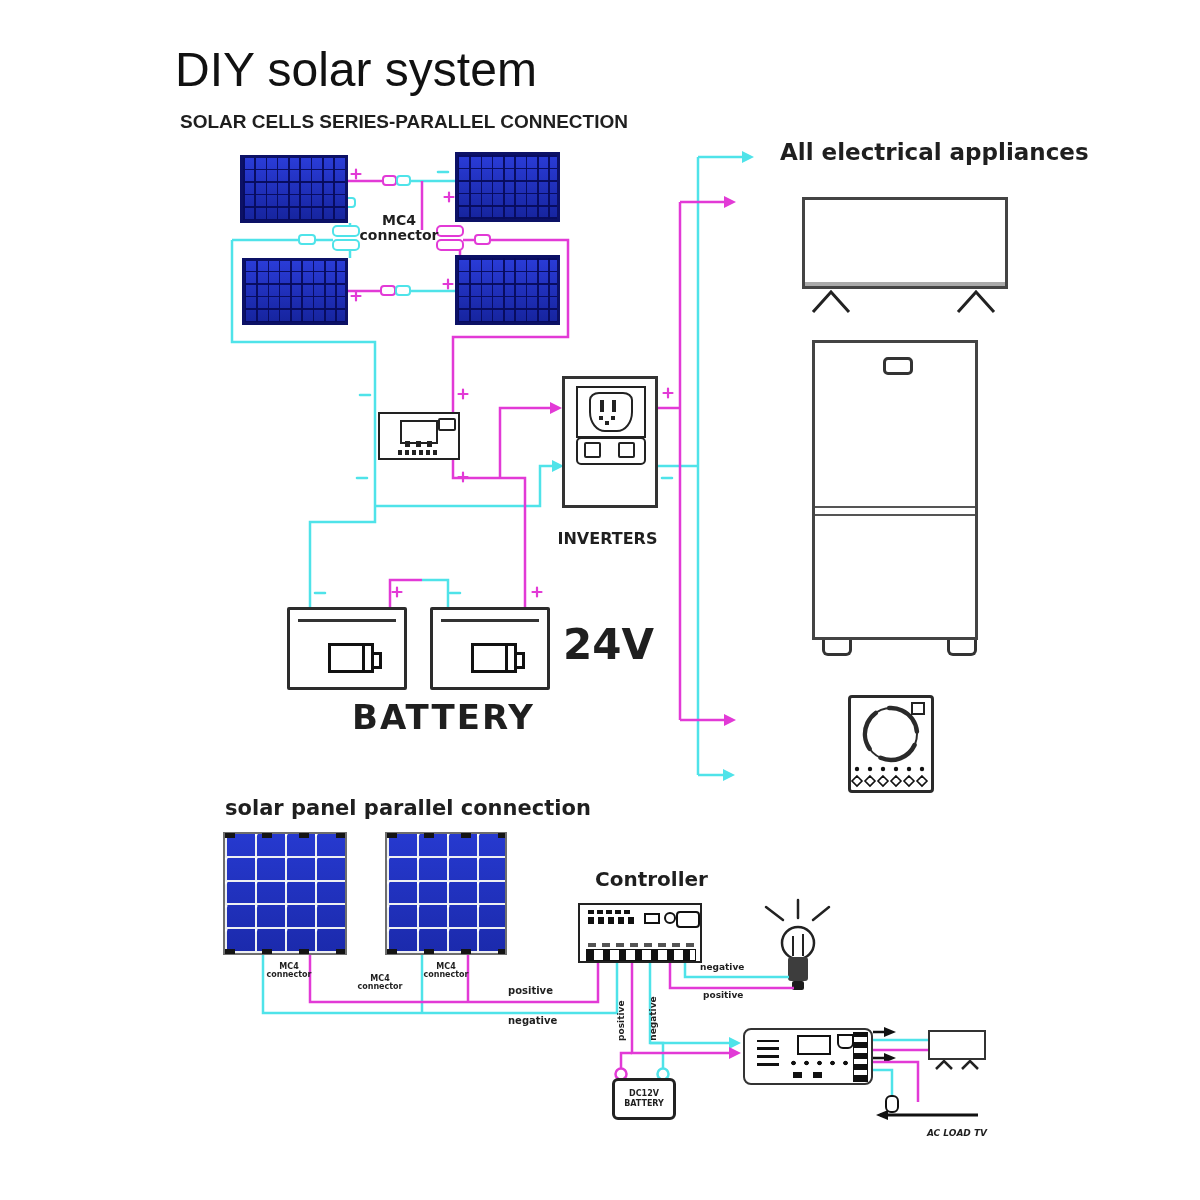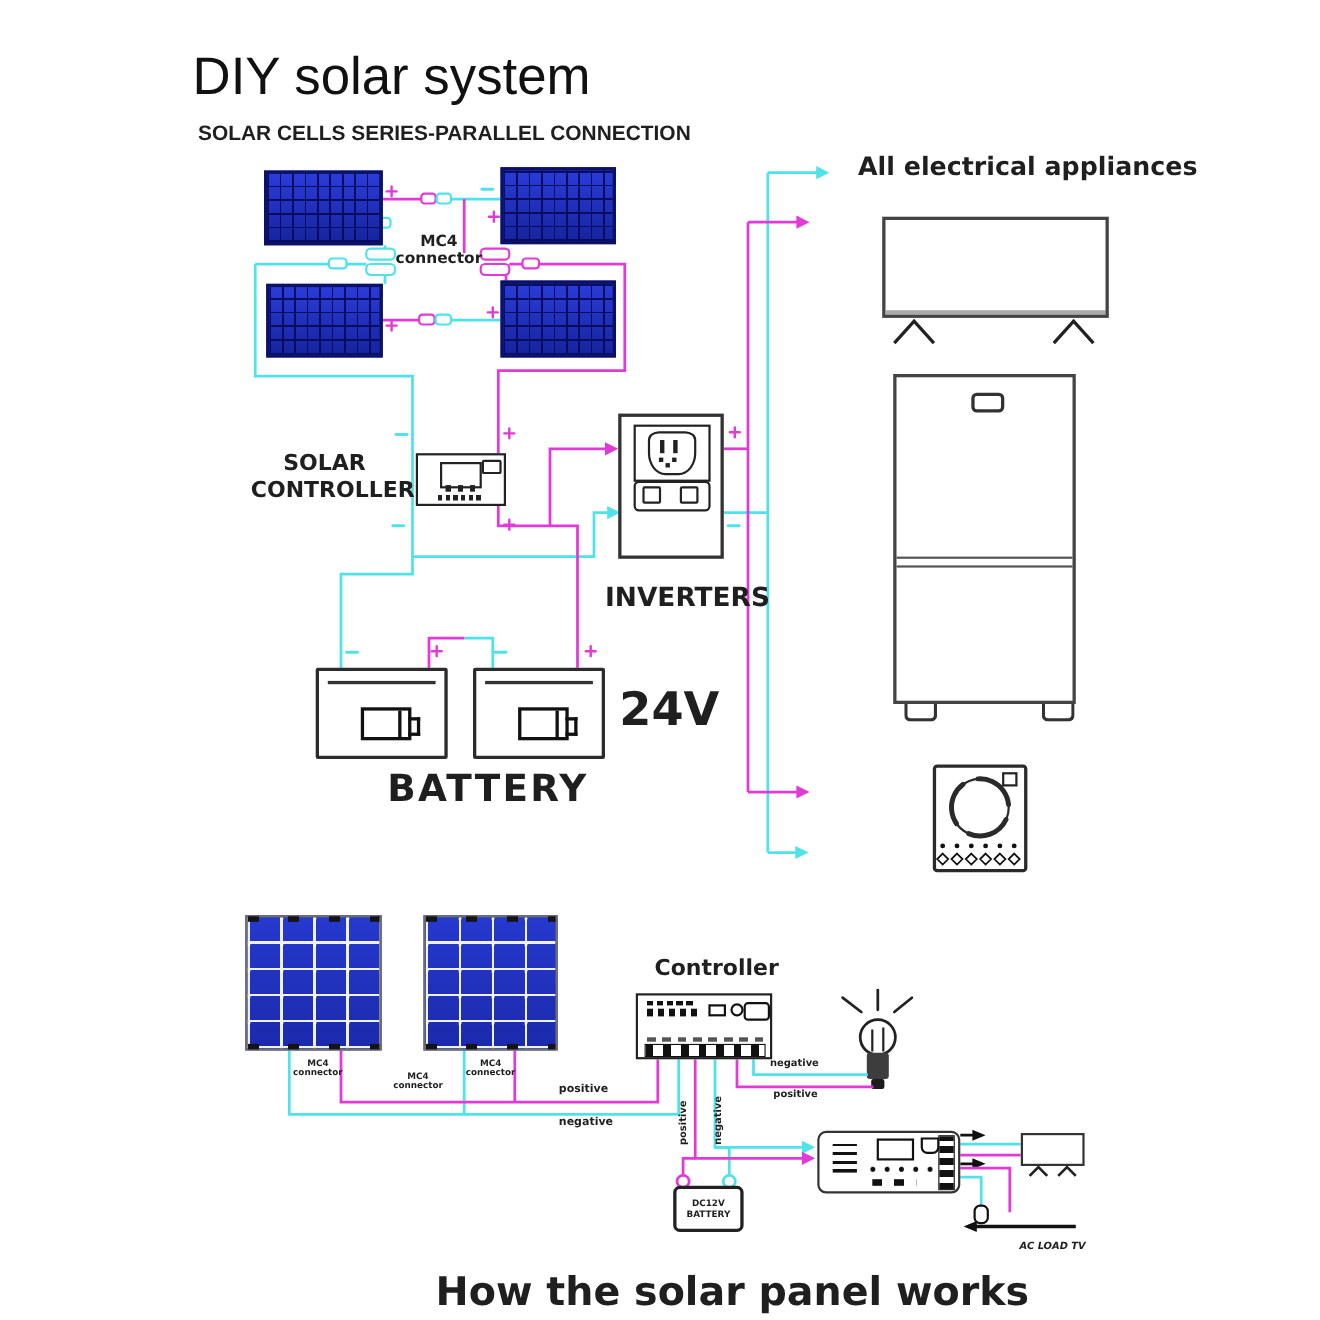--- a/index.html
+++ b/index.html
@@ -166,24 +166,20 @@
   <div class="abs spanel" style="left:240px;top:155px;width:108px;height:68px;"></div>
   <div class="abs spanel" style="left:455px;top:152px;width:105px;height:70px;"></div>
   <div class="abs spanel" style="left:242px;top:258px;width:106px;height:67px;"></div>
   <div class="abs spanel" style="left:455px;top:255px;width:105px;height:70px;"></div>
 
   <div class="abs lbl ctr" style="left:352px;top:213px;width:94px;font-size:14px;">
     <span>MC4</span><br>
     <span>connector</span>
   </div>
 
-  <div class="abs lbl ctr" style="left:228px;top:408px;width:134px;font-size:20px;line-height:1.25;">
-    <span>SOLAR</span><br>
-    <span>CONTROLLER</span>
-  </div>
   <div class="abs dev thin" style="left:378px;top:412px;width:82px;height:48px;border-color:#222;">
     <div class="abs" style="left:20px;top:6px;width:34px;height:20px;border:2px solid #222;"></div>
     <div class="abs" style="left:25px;top:27px;width:28px;height:6px;
          background:repeating-linear-gradient(90deg,#222 0 5px,transparent 5px 11px);"></div>
     <div class="abs" style="left:58px;top:4px;width:14px;height:9px;border:2px solid #222;border-radius:2px;"></div>
     <div class="abs" style="left:18px;top:36px;width:40px;height:5px;
          background:repeating-linear-gradient(90deg,#222 0 4px,transparent 4px 7px);"></div>
   </div>
 
   <div class="abs dev" style="left:562px;top:376px;width:96px;height:132px;border-color:#333;">
@@ -195,21 +191,21 @@
         <div class="abs" style="left:8px;top:22px;width:4px;height:4px;background:#222;"></div>
         <div class="abs" style="left:20px;top:22px;width:4px;height:4px;background:#222;"></div>
         <div class="abs" style="left:14px;top:27px;width:4px;height:4px;background:#222;"></div>
       </div>
     </div>
     <div class="abs" style="left:11px;top:58px;width:66px;height:24px;border:2.5px solid #222;border-radius:5px;">
       <div class="abs" style="left:6px;top:3px;width:13px;height:12px;border:2.5px solid #222;border-radius:2px;"></div>
       <div class="abs" style="left:40px;top:3px;width:13px;height:12px;border:2.5px solid #222;border-radius:2px;"></div>
     </div>
   </div>
-  <div class="abs lbl ctr" style="left:550px;top:531px;width:115px;font-size:24px;">INVERTERS</div>
+  <div class="abs lbl ctr" style="left:550px;top:531px;width:115px;font-size:16px;">INVERTERS</div>
 
   <div class="abs dev" style="left:287px;top:607px;width:120px;height:83px;border-radius:2px;">
     <div class="abs" style="left:8px;top:9px;right:8px;height:3px;background:#333;"></div>
     <div class="abs" style="left:38px;top:33px;width:40px;height:24px;border:3px solid #111;">
       <div class="abs" style="right:6px;top:0;bottom:0;width:3px;background:#111;"></div>
       <div class="abs" style="right:-11px;top:6px;width:8px;height:11px;border:3px solid #111;border-left:none;"></div>
     </div>
   </div>
   <div class="abs dev" style="left:430px;top:607px;width:120px;height:83px;border-radius:2px;">
     <div class="abs" style="left:8px;top:9px;right:8px;height:3px;background:#333;"></div>
@@ -226,20 +222,21 @@
   <div class="abs dev" style="left:812px;top:340px;width:166px;height:300px;border-color:#444;">
     <div class="abs" style="left:68px;top:14px;width:24px;height:12px;border:3px solid #333;border-radius:5px;"></div>
     <div class="abs" style="left:0;right:0;top:163px;height:6px;border-top:2px solid #555;border-bottom:2px solid #555;"></div>
   </div>
   <div class="abs" style="left:822px;top:640px;width:24px;height:13px;border:3px solid #333;border-top:none;border-radius:0 0 6px 6px;"></div>
   <div class="abs" style="left:947px;top:640px;width:24px;height:13px;border:3px solid #333;border-top:none;border-radius:0 0 6px 6px;"></div>
   <div class="abs dev" style="left:848px;top:695px;width:86px;height:98px;border-radius:4px;background:transparent;border-color:#2a2a2a;">
     <div class="abs" style="right:6px;top:4px;width:10px;height:9px;border:2px solid #222;"></div>
   </div>
 
+  <div class="abs lbl" style="left:225px;top:797px;font-size:21px;">solar panel parallel connection</div>
   <div class="ppanel" style="left:223px;top:832px;width:124px;height:123px;"></div>
   <div class="ppanel" style="left:385px;top:832px;width:122px;height:123px;"></div>
 
   <div class="abs lbl ctr" style="left:260px;top:963px;width:58px;font-size:8px;">
     <span>MC4</span><br>
     <span>connector</span>
   </div>
   <div class="abs lbl ctr" style="left:348px;top:975px;width:64px;font-size:8px;">
     <span>MC4</span><br>
     <span>connector</span>
@@ -289,15 +286,14 @@
          background-image:radial-gradient(circle,#111 2px,transparent 2.6px);background-size:13px 10px;"></div>
     <div class="abs" style="left:48px;top:42px;width:40px;height:6px;
          background:repeating-linear-gradient(90deg,#111 0 9px,transparent 9px 20px);"></div>
     <div class="abs" style="right:3px;top:2px;width:13px;height:48px;
          background:repeating-linear-gradient(0deg,#111 0 6px,#fff 6px 11px);border:1px solid #111;"></div>
   </div>
 
   <div class="abs dev thin" style="left:928px;top:1030px;width:58px;height:30px;border-color:#333;"></div>
   <div class="abs lbl ctr" style="left:914px;top:1129px;width:86px;font-size:9px;font-style:italic;">AC LOAD TV</div>
 
-  <div class="abs lbl" style="left:396px;top:1156px;font-size:36px;font-weight:bold;">How the solar panel works</div>
 
 </div>
 
 </body></html>

